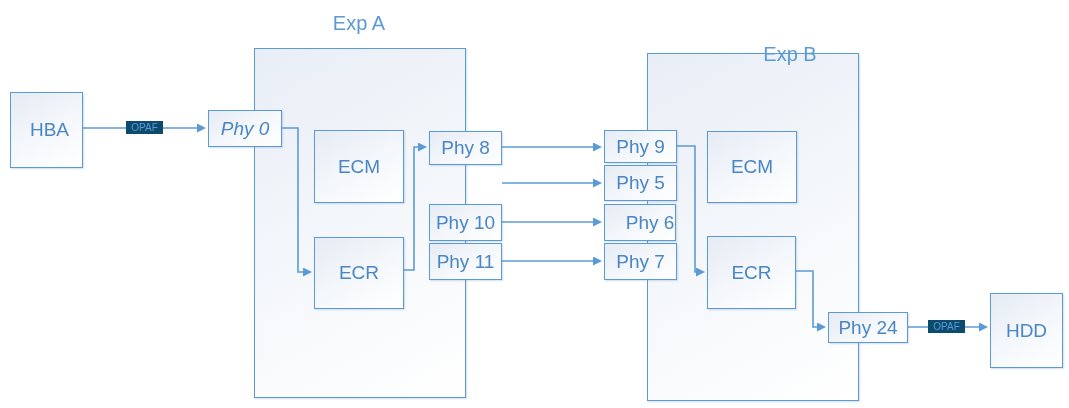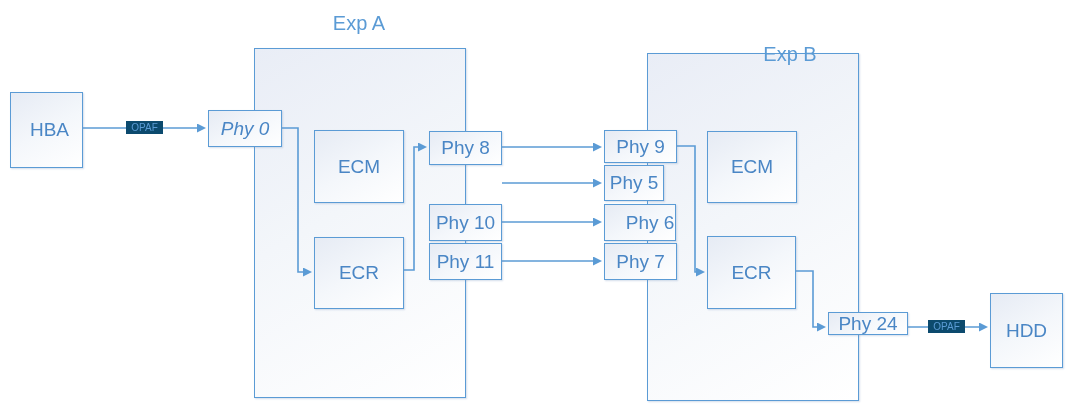--- a/index.html
+++ b/index.html
@@ -84,27 +84,27 @@
   <div class="node" style="left:208px;top:110px;width:74px;height:37px;font-style:italic;">Phy 0</div>
 
   <div class="node" style="left:314px;top:130px;width:90px;height:73px;">ECM</div>
   <div class="node" style="left:314px;top:237px;width:90px;height:72px;">ECR</div>
 
   <div class="node" style="left:429px;top:131px;width:73px;height:34px;text-align:center;">Phy 8</div>
   <div class="node" style="left:429px;top:204px;width:73px;height:37px;">Phy 10</div>
   <div class="node" style="left:429px;top:243px;width:73px;height:37px;">Phy 11</div>
 
   <div class="node" style="left:604px;top:130px;width:73px;height:33px;">Phy 9</div>
-  <div class="node" style="left:604px;top:165px;width:60px;height:36px;">Phy 5</div>
+  <div class="node" style="left:604px;top:165px;width:73px;height:36px;">Phy 5</div>
   <div class="node" style="left:604px;top:204px;width:72px;height:37px;padding-left:20px;">Phy 6</div>
   <div class="node" style="left:604px;top:243px;width:73px;height:37px;">Phy 7</div>
 
   <div class="node" style="left:707px;top:131px;width:90px;height:72px;">ECM</div>
   <div class="node" style="left:707px;top:236px;width:89px;height:73px;">ECR</div>
 
-  <div class="node" style="left:828px;top:312px;width:80px;height:23px;">Phy 24</div>
+  <div class="node" style="left:828px;top:312px;width:80px;height:31px;">Phy 24</div>
 
   <div class="node" style="left:990px;top:293px;width:73px;height:75px;">HDD</div>
 
   <div class="link-label" style="left:126px;top:121px;width:37px;height:13px;">OPAF</div>
   <div class="link-label" style="left:928px;top:320px;width:37px;height:13px;">OPAF</div>
 
 </div>
 
 </body></html>

